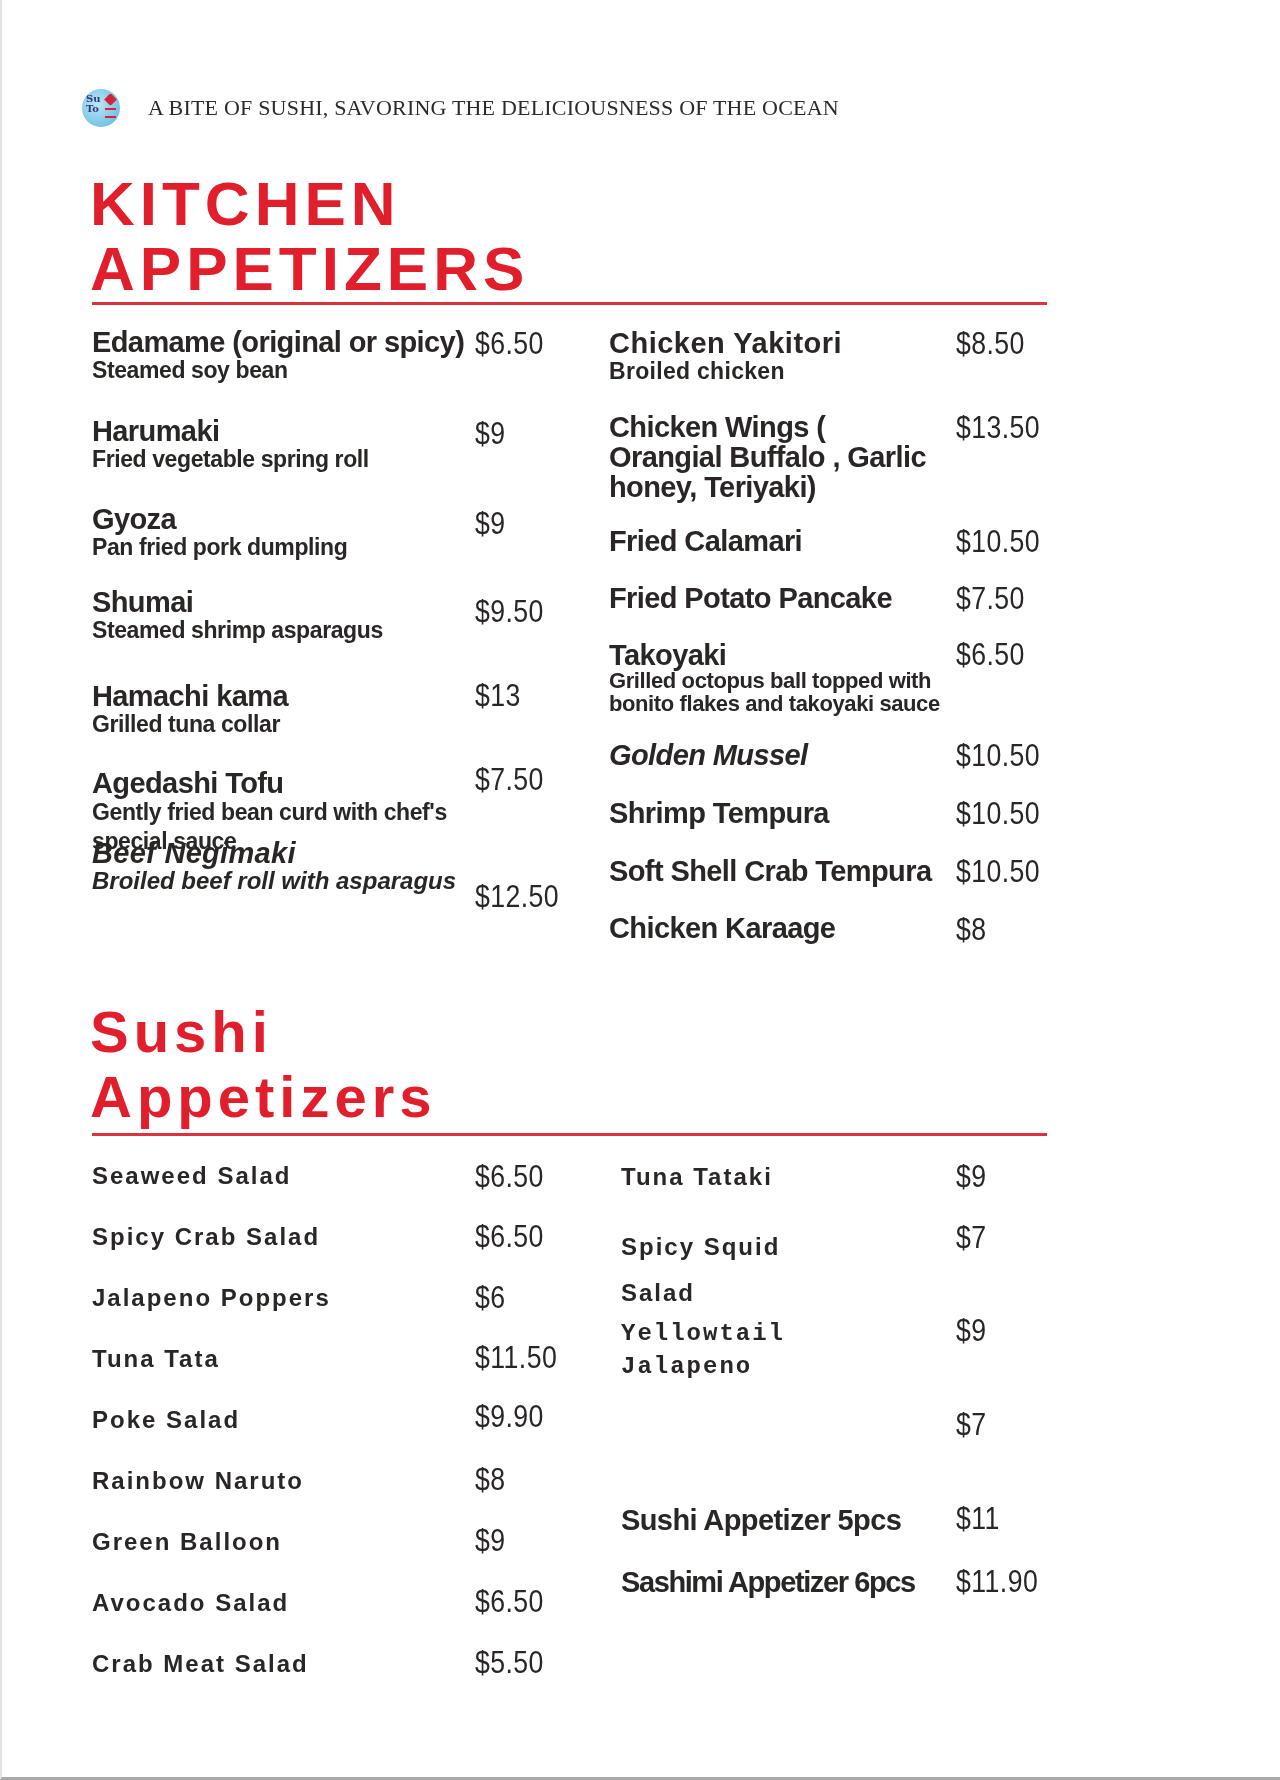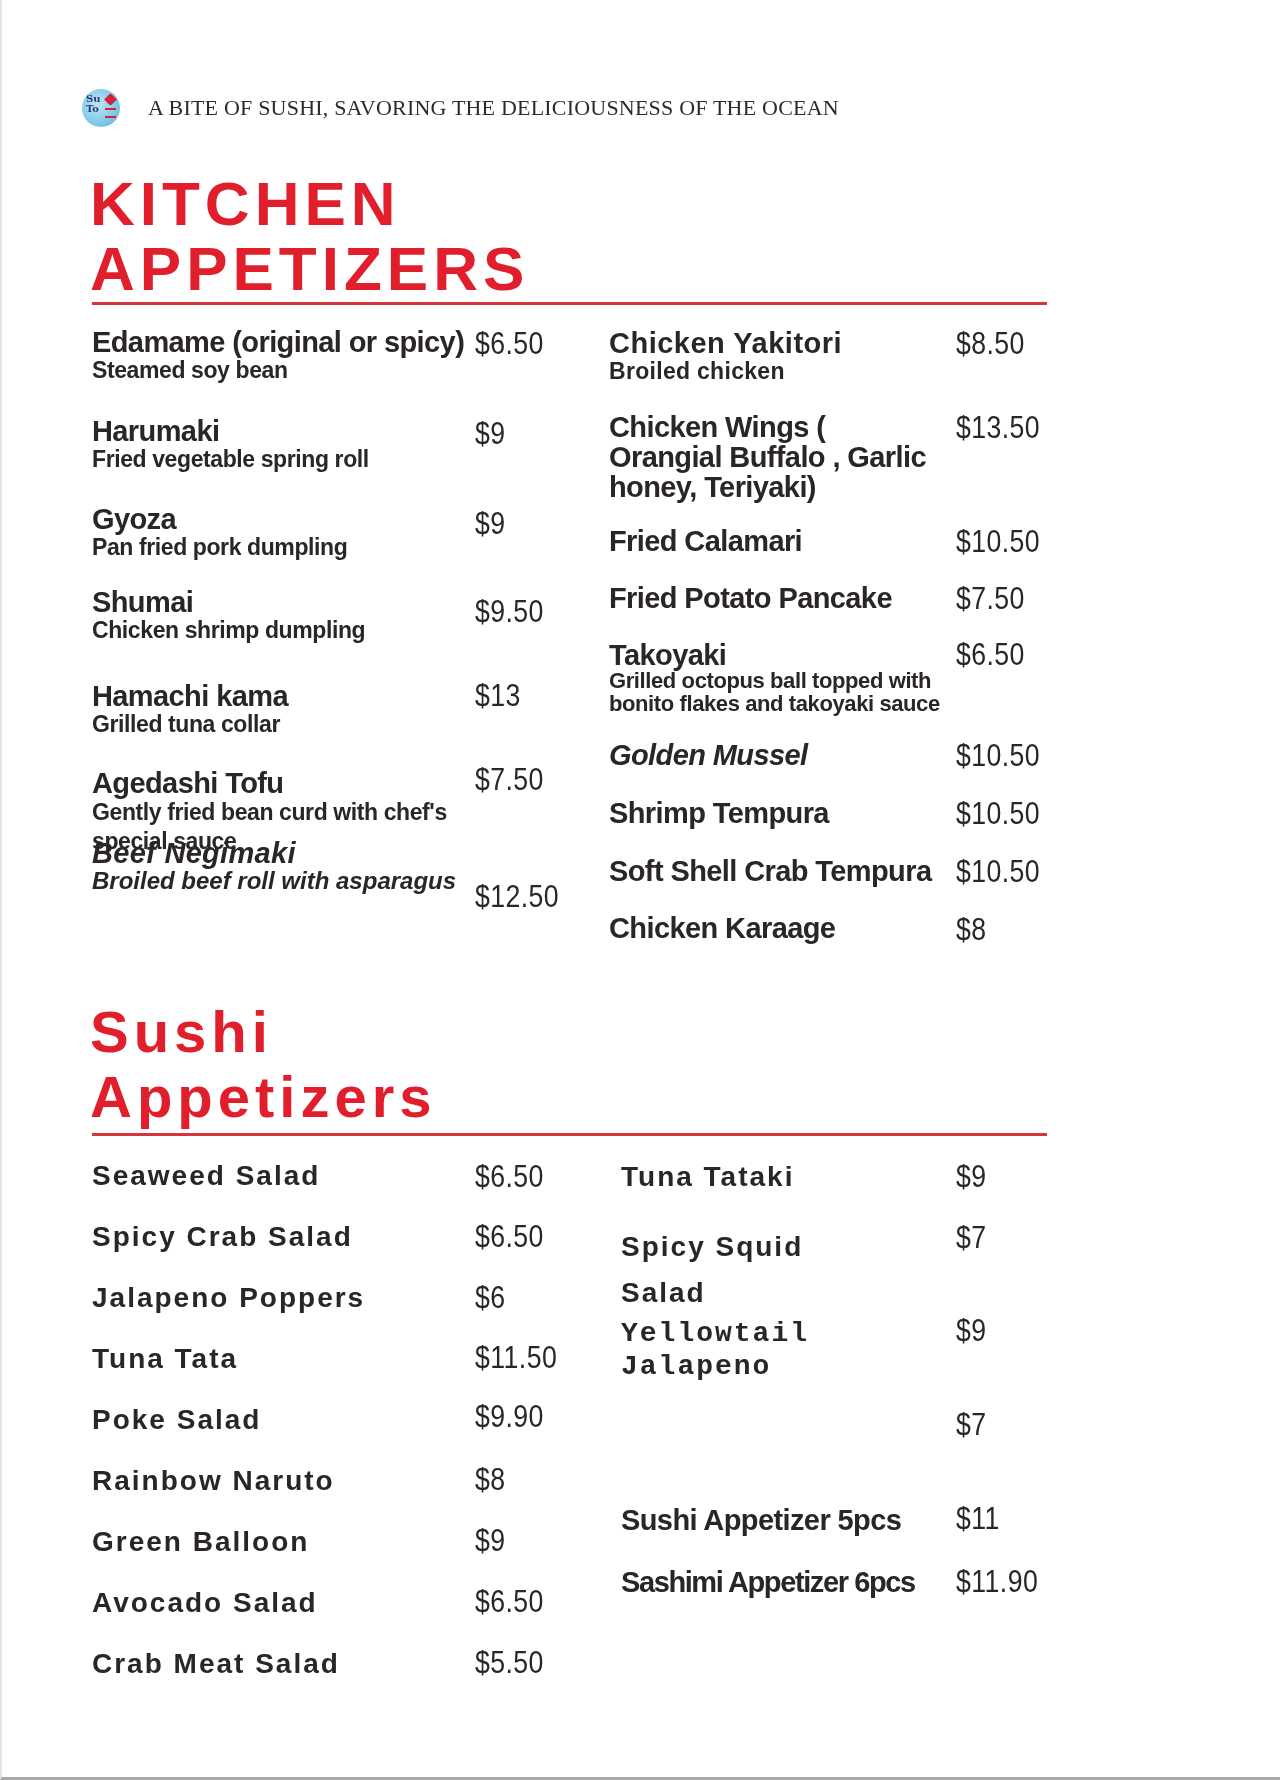--- a/index.html
+++ b/index.html
@@ -17,21 +17,21 @@
   .section-title { position: absolute; left: 88px; color: #e11f2c; font-weight: bold; font-family: "Liberation Sans", sans-serif; line-height: 1; letter-spacing: 4px; white-space: nowrap; }
   .rule { position: absolute; left: 90px; width: 955px; height: 3px; background: #d9343d; }
 
   .item { position: absolute; }
   .name { display: block; font-weight: bold; font-size: 29px; line-height: 30px; color: #2a2626; white-space: nowrap; letter-spacing: -0.6px; }
   .name.wrap { white-space: normal; }
   .desc { display: block; font-weight: bold; font-size: 23px; line-height: 26px; color: #2a2626; letter-spacing: -0.4px; }
   .desc.tight { font-size: 22px; line-height: 23px; }
   .price { position: absolute; font-family: "Liberation Sans Narrow", "Liberation Sans", sans-serif; font-size: 31px; line-height: 32px; color: #2a2626; white-space: nowrap; transform: scaleX(0.86); transform-origin: left center; letter-spacing: 0.5px; }
 
-  .s-name { display: block; font-weight: bold; font-size: 28px; line-height: 30px; letter-spacing: 2px; color: #2a2626; white-space: nowrap; }
+  .s-name { display: block; font-weight: bold; font-size: 24px; line-height: 30px; letter-spacing: 2px; color: #2a2626; white-space: nowrap; }
   .s-name.plain { letter-spacing: -0.6px; font-size: 29px; }
 </style>
 </head>
 <body>
 
 <div class="page">
 
   <div class="tagline-row">
     <div class="logo">
       <span class="logo-text">Su<br>To</span>
@@ -58,21 +58,21 @@
   <div class="price" style="left:473px; top:418px;">$9</div>
 
   <div class="item" style="left:90px; top:504px; width:470px;">
     <span class="name">Gyoza</span>
     <span class="desc">Pan fried pork dumpling</span>
   </div>
   <div class="price" style="left:473px; top:508px;">$9</div>
 
   <div class="item" style="left:90px; top:587px; width:470px;">
     <span class="name">Shumai</span>
-    <span class="desc">Chicken shrimp dumpling</span>
+    <span class="desc">Steamed shrimp asparagus</span>
   </div>
   <div class="price" style="left:473px; top:596px;">$9.50</div>
 
   <div class="item" style="left:90px; top:681px; width:470px;">
     <span class="name">Hamachi kama</span>
     <span class="desc">Grilled tuna collar</span>
   </div>
   <div class="price" style="left:473px; top:680px;">$13</div>
 
   <div class="item" style="left:90px; top:768px; width:420px;">

